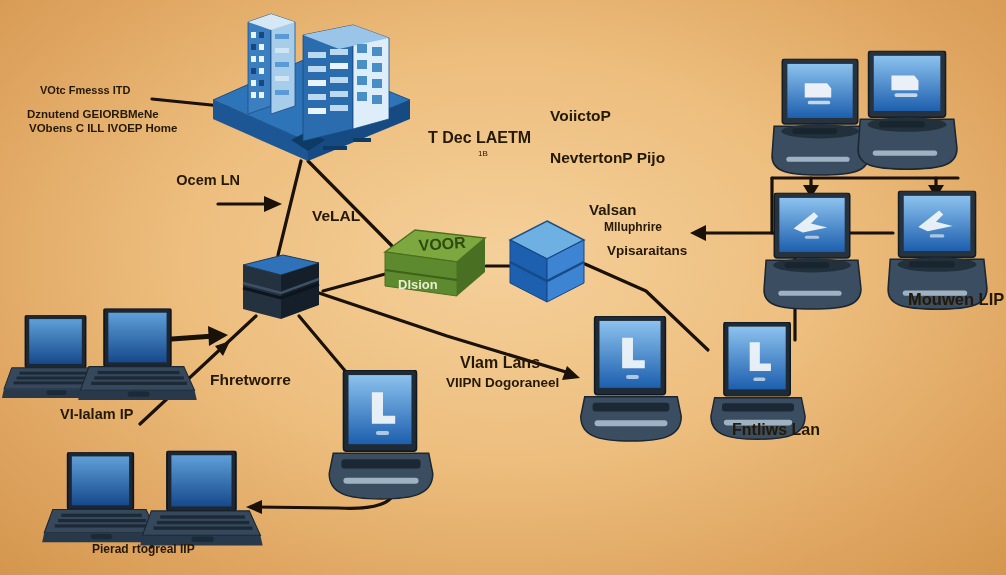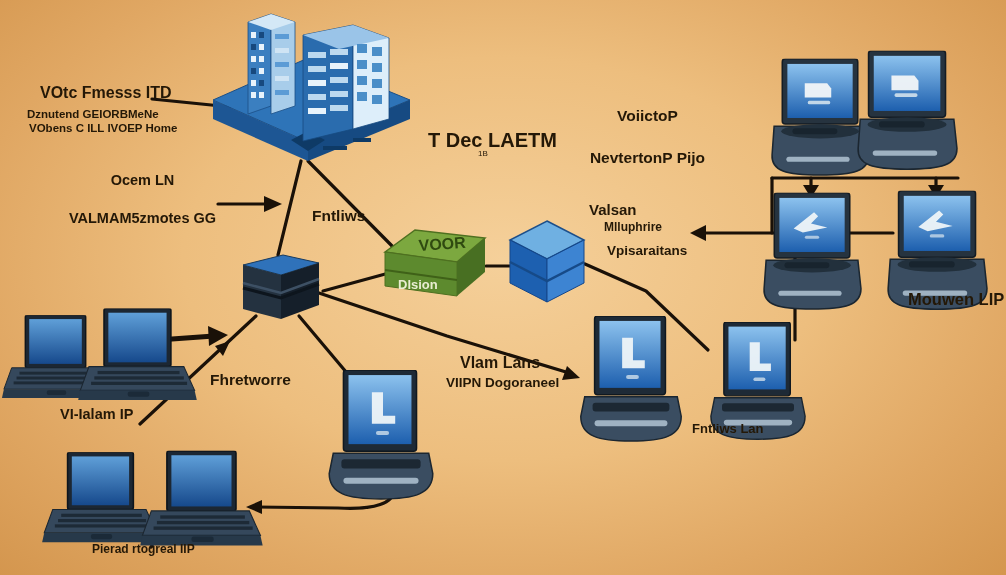--- a/index.html
+++ b/index.html
@@ -3,21 +3,21 @@
 <meta charset="utf-8">
 <style>
   html,body{margin:0;padding:0;background:#caa05e;font-family:"Liberation Sans",sans-serif;}
   #canvas{
     position:relative;width:1006px;height:575px;overflow:hidden;
     background:radial-gradient(ellipse at 50% 45%, #f5d09a 0%, #edbe7e 45%, #e0a763 75%, #d4964e 100%);
   }
   .lbl{position:absolute;color:#241807;white-space:pre-line;}
   .b{font-weight:700;}
   .sb{font-weight:600;text-align:right;}
-  .ctr{text-align:center;}
+  .ctr{}
   svg{display:block;}
   .dev{position:absolute;}
 </style>
 </head>
 <body>
 
 <div id="canvas">
 
   <svg width="0" height="0" style="position:absolute" aria-hidden="true">
     <defs>
@@ -213,46 +213,46 @@
   <svg class="dev" style="left:76px;top:305px" width="124" height="106" viewBox="0 0 115 92">
       <use href="#sym-laptop"></use>
     </svg>
   <svg class="dev" style="left:40px;top:450px" width="122" height="102" viewBox="0 0 115 92">
       <use href="#sym-laptop"></use>
     </svg>
   <svg class="dev" style="left:138px;top:448px" width="128" height="108" viewBox="0 0 115 92">
       <use href="#sym-laptop"></use>
     </svg>
 
-  <div class="lbl b" style="left:40px;top:84px;font-size:16px">VOtc Fmesss ITD</div>
+  <div class="lbl b" style="left:40px;top:84px;font-size:11px">VOtc Fmesss ITD</div>
   <div class="lbl sb" style="left:27px;top:108px;font-size:11.5px">Dznutend GEIORBMeNe</div>
   <div class="lbl sb" style="left:29px;top:122px;font-size:11.5px">VObens C ILL IVOEP Home</div>
 
   <div class="lbl sb ctr" style="left:45px;top:171px;width:195px;font-size:14.5px;line-height:1.3"><span>Ocem LN</span><br>
-       <span>VALMAM5zmotes GG</span></div>
-
-  <div class="lbl b" style="left:428px;top:129px;font-size:20px">T Dec LAETM</div>
+       </div>
+
+  <div class="lbl b" style="left:428px;top:129px;font-size:16px">T Dec LAETM</div>
   <div class="lbl" style="left:478px;top:149px;font-size:8px">1B</div>
 
   <div class="lbl b ctr" style="left:550px;top:106px;width:195px;font-size:15.5px;line-height:1.35"><span>VoiictoP</span><br>
        <span>NevtertonP Pijo</span></div>
 
-  <div class="lbl b" style="left:312px;top:207px;font-size:15.5px">Fntliws</div>
+  <div class="lbl b" style="left:312px;top:207px;font-size:15.5px">VeLAL</div>
 
   <div class="lbl b" style="left:589px;top:201px;font-size:15px">Valsan</div>
   <div class="lbl b" style="left:604px;top:220px;font-size:12px">Mlluphrire</div>
   <div class="lbl sb" style="left:607px;top:243px;font-size:13.5px">Vpisaraitans</div>
 
   <div class="lbl b" style="left:908px;top:290px;font-size:16.5px">Mouwen LIP</div>
 
   <div class="lbl b" style="left:460px;top:354px;font-size:16px">Vlam Lans</div>
   <div class="lbl sb" style="left:446px;top:375px;font-size:13.5px">VIIPN Dogoraneel</div>
 
 
-  <div class="lbl b" style="left:692px;top:421px;font-size:13px">Fntliws Lan</div>
+  <div class="lbl b" style="left:732px;top:421px;font-size:16px">Fntliws Lan</div>
 
   <div class="lbl b" style="left:210px;top:371px;font-size:15.5px">Fhretworre</div>
 
   <div class="lbl b" style="left:60px;top:406px;font-size:14.5px">VI-Ialam IP</div>
 
 
   <div class="lbl sb" style="left:92px;top:542px;font-size:12px">Pierad rtogreal IIP</div>
 
 </div>
 

